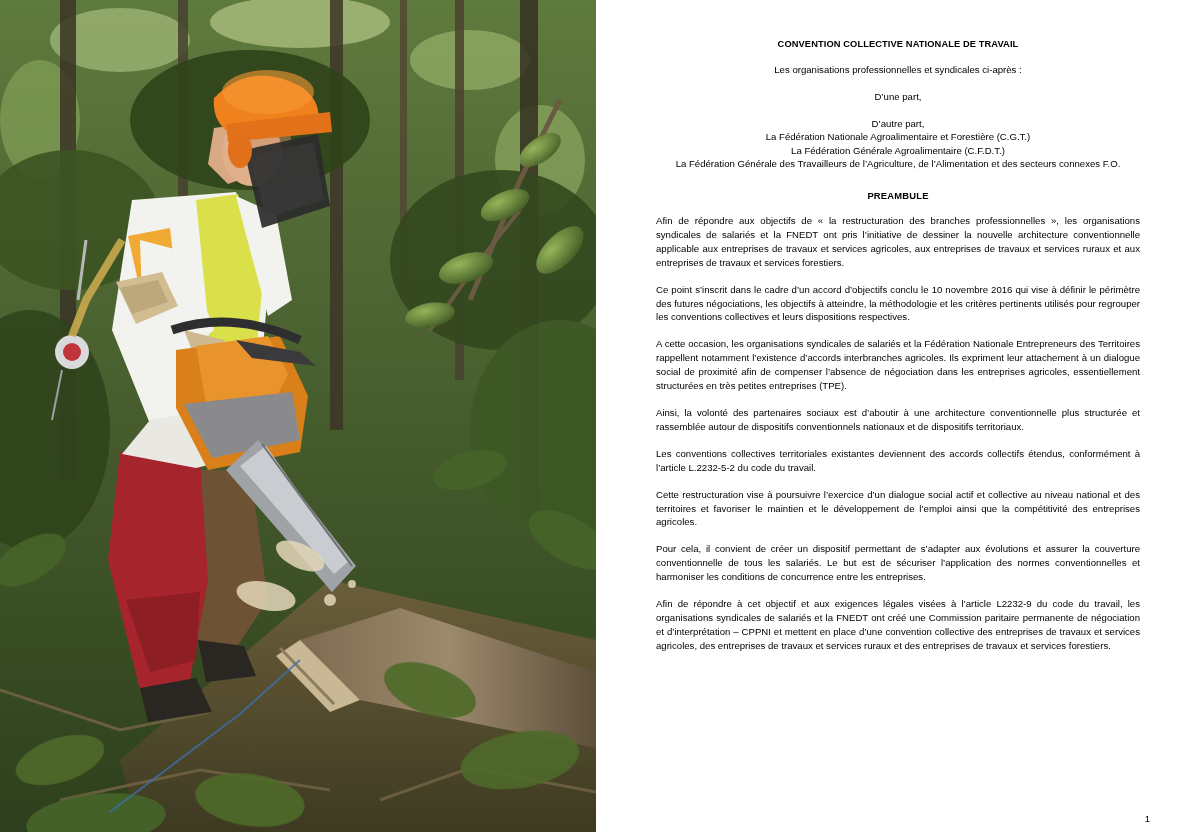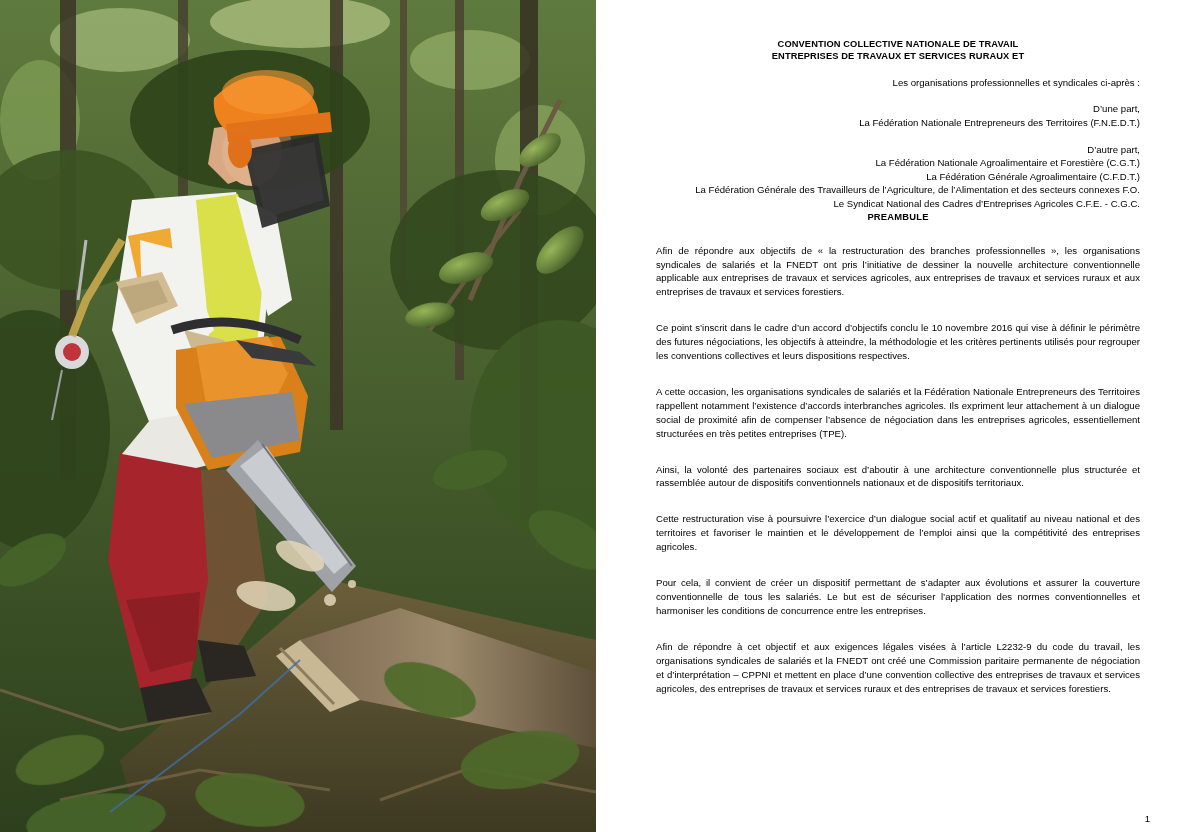--- a/index.html
+++ b/index.html
@@ -50,34 +50,35 @@
   }
   .doc-title div { white-space: nowrap; }
 
   .block {
     font-size: 9.6px;
     line-height: 1.42;
     color: #000;
     margin-top: 13px;
     text-align: justify;
   }
-  .block.nowrap-lines { text-align: right; }
+  .block.nowrap-lines { text-align: center; }
   .block.nowrap-lines div { white-space: nowrap; }
   .tight { margin-top: 12px; }
   .section-head {
     text-align: center;
     font-weight: bold;
     font-size: 9.4px;
+    margin-top: 19px;
     letter-spacing: 0.2px;
   }
   .para {
     font-size: 9.6px;
     line-height: 1.45;
     text-align: justify;
-    margin-top: 22px;
+    margin-top: 13px;
     color: #000;
     hyphens: none;
   }
   .page-num {
     position: absolute;
     right: 50px;
     bottom: 8px;
     font-size: 9.6px;
     color: #000;
   }
@@ -240,46 +241,44 @@
       </g>
 
       <path d="M110 812 L240 714 L300 660" stroke="#3f6fa8" stroke-width="2" fill="none" opacity="0.8"></path>
     </svg>
   </div>
 
   <div class="doc-panel">
 
     <div class="doc-title">
       <div>CONVENTION COLLECTIVE NATIONALE DE TRAVAIL</div>
-      <div>ENTREPRISES DE TRAVAUX ET SERVICES RURAUX ET</div>
     </div>
 
     <div class="block nowrap-lines">
       <div>Les organisations professionnelles et syndicales ci-après :</div>
     </div>
 
     <div class="block nowrap-lines">
       <div>D’une part,</div>
-      <div>La Fédération Nationale Entrepreneurs des Territoires (F.N.E.D.T.)</div>
     </div>
 
     <div class="block nowrap-lines">
       <div>D’autre part,</div>
       <div>La Fédération Nationale Agroalimentaire et Forestière (C.G.T.)</div>
       <div>La Fédération Générale Agroalimentaire (C.F.D.T.)</div>
       <div class="wrap" style="white-space:normal">La Fédération Générale des Travailleurs de l’Agriculture, de l’Alimentation et des secteurs connexes F.O.</div>
-      <div>Le Syndicat National des Cadres d’Entreprises Agricoles C.F.E. - C.G.C.</div>
     </div>
 
 
     <div class="section-head">PREAMBULE</div>
 
     <div class="para">Afin de répondre aux objectifs de « la restructuration des branches professionnelles », les organisations syndicales de salariés et la FNEDT ont pris l’initiative de dessiner la nouvelle architecture conventionnelle applicable aux entreprises de travaux et services agricoles, aux entreprises de travaux et services ruraux et aux entreprises de travaux et services forestiers.</div>
     <div class="para">Ce point s’inscrit dans le cadre d’un accord d’objectifs conclu le 10 novembre 2016 qui vise à définir le périmètre des futures négociations, les objectifs à atteindre, la méthodologie et les critères pertinents utilisés pour regrouper les conventions collectives et leurs dispositions respectives.</div>
     <div class="para">A cette occasion, les organisations syndicales de salariés et la Fédération Nationale Entrepreneurs des Territoires rappellent notamment l’existence d’accords interbranches agricoles. Ils expriment leur attachement à un dialogue social de proximité afin de compenser l’absence de négociation dans les entreprises agricoles, essentiellement structurées en très petites entreprises (TPE).</div>
     <div class="para">Ainsi, la volonté des partenaires sociaux est d’aboutir à une architecture conventionnelle plus structurée et rassemblée autour de dispositifs conventionnels nationaux et de dispositifs territoriaux.</div>
-    <div class="para">Cette restructuration vise à poursuivre l’exercice d’un dialogue social actif et qualitatif au niveau national et des territoires et favoriser le maintien et le développement de l’emploi ainsi que la compétitivité des entreprises agricoles.</div>
+    <div class="para">Les conventions collectives territoriales existantes deviennent des accords collectifs étendus, conformément à l’article L.2232-5-2 du code du travail.</div>
+    <div class="para">Cette restructuration vise à poursuivre l’exercice d’un dialogue social actif et collective au niveau national et des territoires et favoriser le maintien et le développement de l’emploi ainsi que la compétitivité des entreprises agricoles.</div>
     <div class="para">Pour cela, il convient de créer un dispositif permettant de s’adapter aux évolutions et assurer la couverture conventionnelle de tous les salariés. Le but est de sécuriser l’application des normes conventionnelles et harmoniser les conditions de concurrence entre les entreprises.</div>
     <div class="para">Afin de répondre à cet objectif et aux exigences légales visées à l’article L2232-9 du code du travail, les organisations syndicales de salariés et la FNEDT ont créé une Commission paritaire permanente de négociation et d’interprétation – CPPNI et mettent en place d’une convention collective des entreprises de travaux et services agricoles, des entreprises de travaux et services ruraux et des entreprises de travaux et services forestiers.</div>
 
     <div class="page-num">1</div>
   </div>
 </div>
 
 </body></html>

